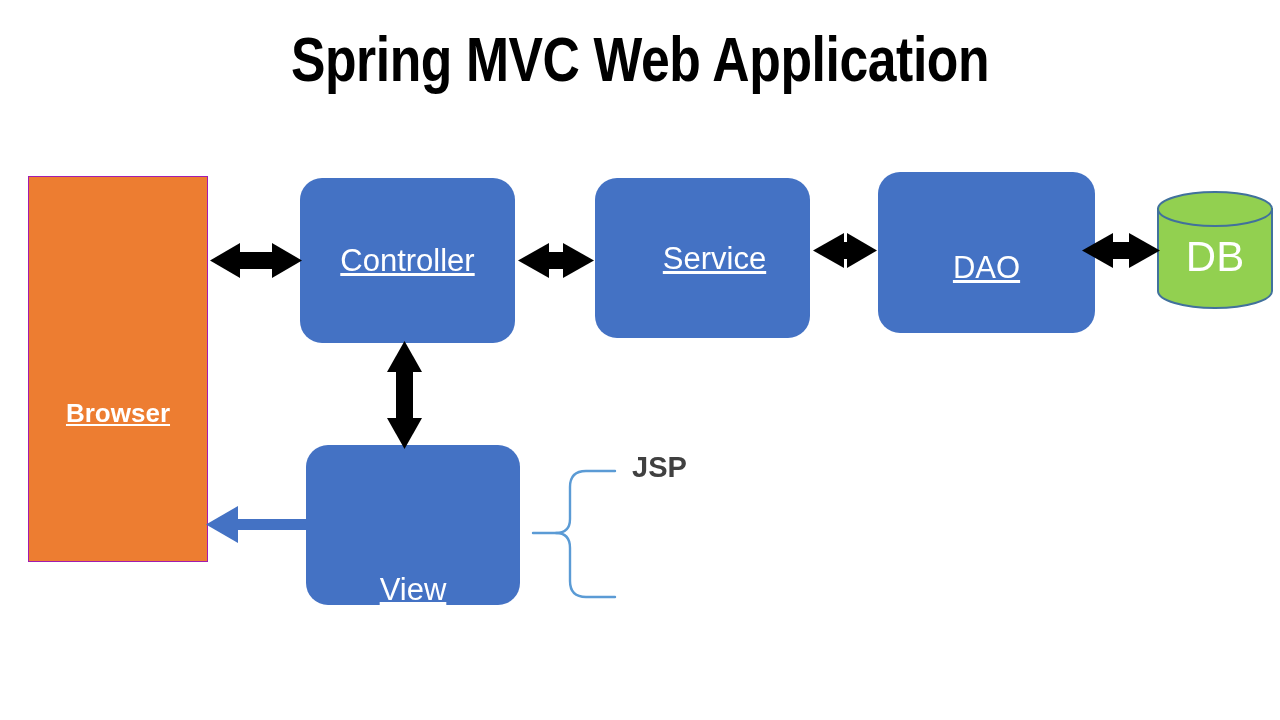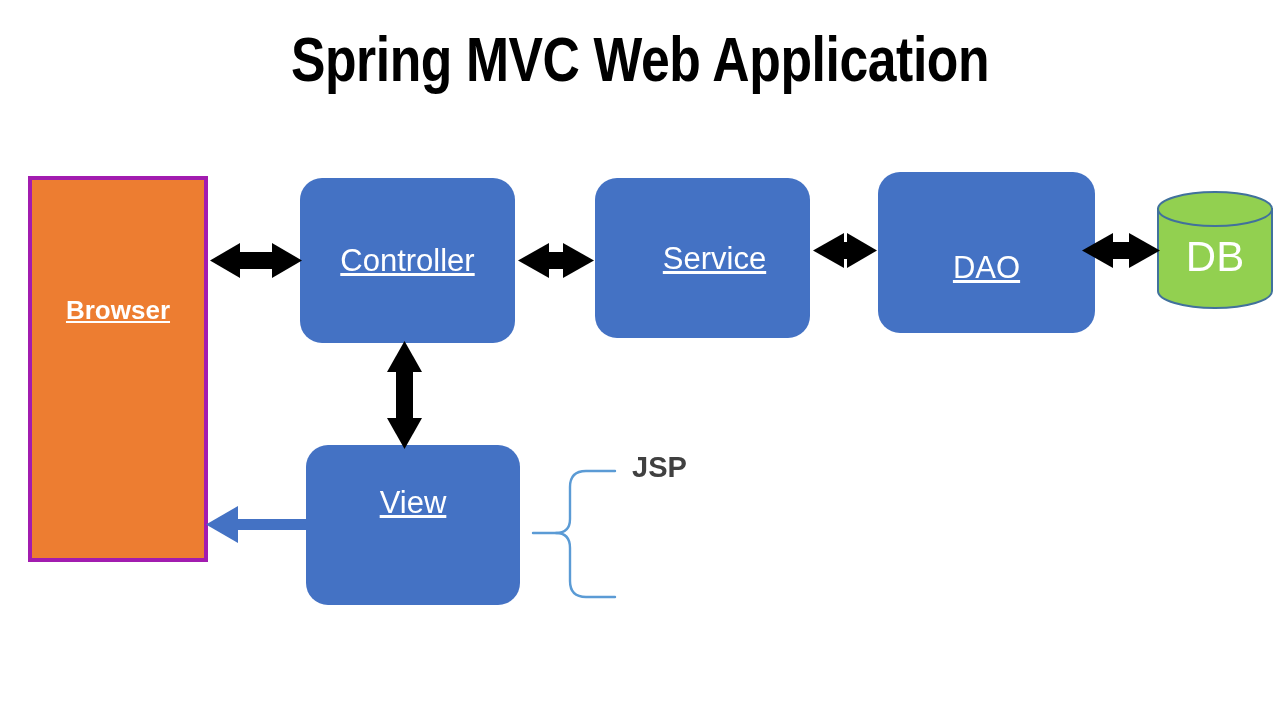--- a/index.html
+++ b/index.html
@@ -49,24 +49,24 @@
     user-select: none;
     text-decoration: underline;
   }
 
   .node-browser {
     left: 28px;
     top: 176px;
     width: 180px;
     height: 386px;
     background: #ED7D31;
-    border: 4px solid #a21caf;
+    border: 1px solid #a21caf;
     border-radius: 0;
-    align-items: flex-start;
-    padding-top: 117px;
+    align-items: center;
+    padding-top: 88px;
     font-weight: bold;
     font-size: 26px;
   }
 
   .node-blue {
     background: #4472C4;
     border-radius: 22px;
   }
 
   .node-controller {
@@ -95,22 +95,22 @@
     height: 161px;
     align-items: flex-start;
     padding-top: 80px;
   }
 
   .node-view {
     left: 306px;
     top: 445px;
     width: 214px;
     height: 160px;
-    align-items: flex-start;
-    padding-top: 42px;
+    align-items: flex-end;
+    padding-top: 98px;
   }
 
   
   .node-db {
     position: absolute;
     left: 1156px;
     top: 191px;
     width: 118px;
     height: 118px;
   }

